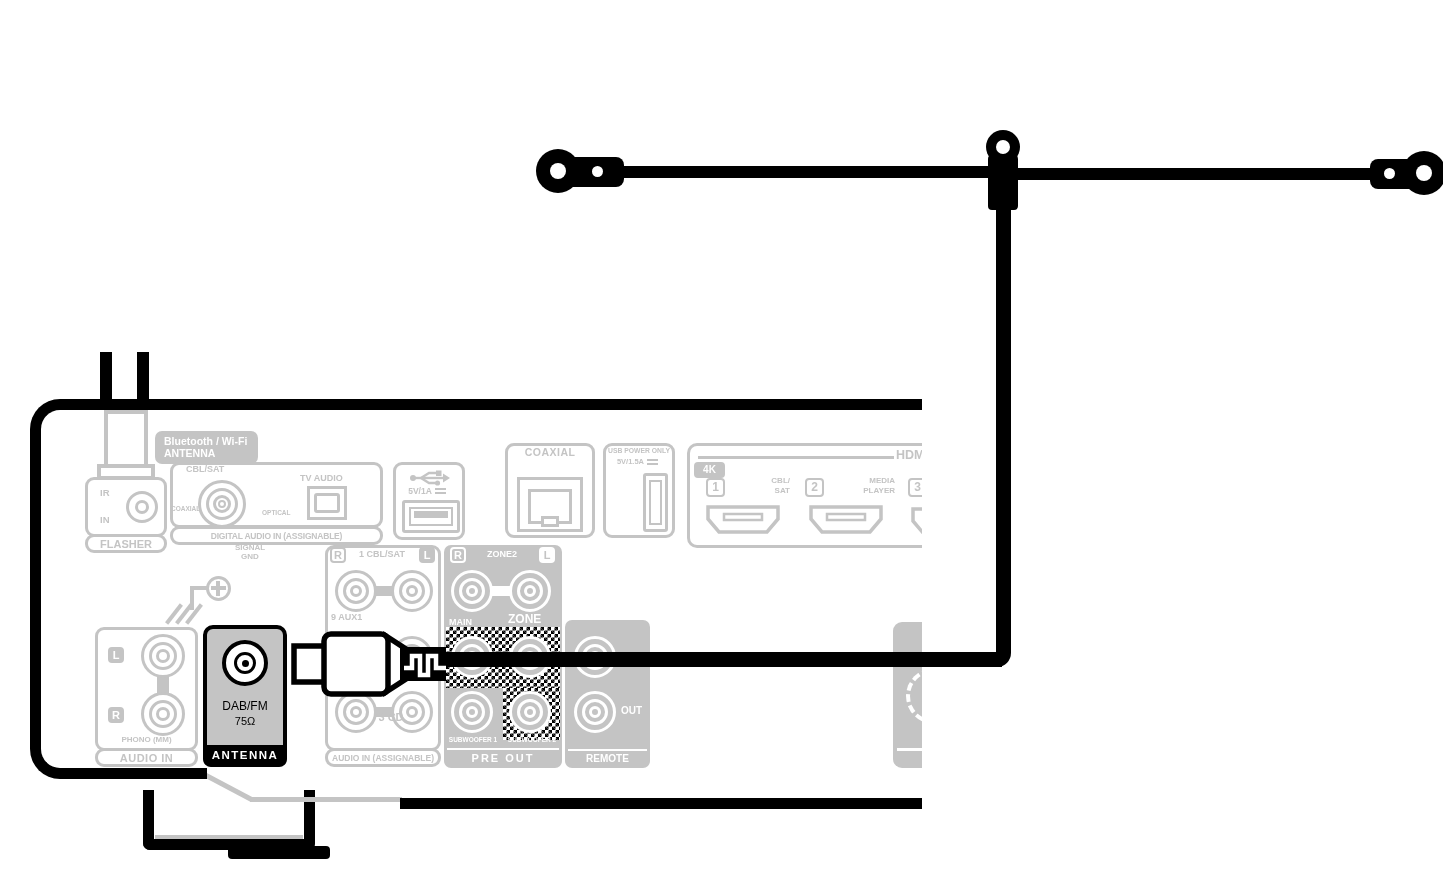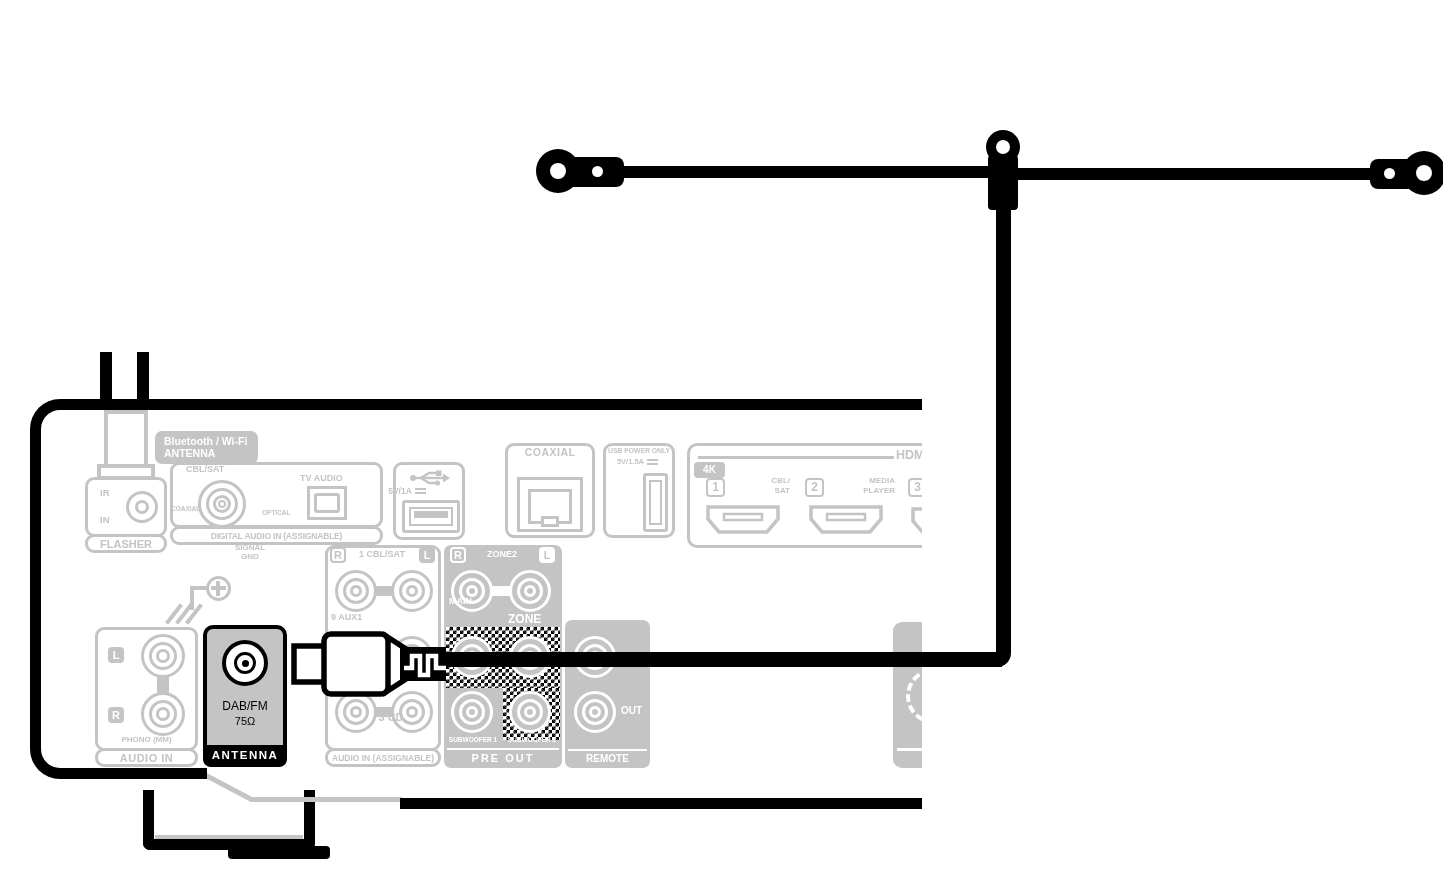--- a/index.html
+++ b/index.html
@@ -88,21 +88,21 @@
       <g stroke="#c4c4c4" fill="none" stroke-width="2.4">
         <path d="M5,10 H35"></path>
           <path d="M13,10 L21,5 H28 M13,10 L21,15 H27"></path>
       </g>
       <circle cx="5" cy="10" r="3" fill="#c4c4c4"></circle>
       <rect x="28" y="2.5" width="5.5" height="5.5" fill="#c4c4c4"></rect>
       <circle cx="29.5" cy="15" r="2.6" fill="#c4c4c4"></circle>
       <path d="M35,5.5 L42,10 L35,14.5 Z" fill="#c4c4c4"></path>
     </svg>
   </div>
-  <div class="abs g ctr" style="left:373px;top:486px;width:68px;font-size:8.5px">
+  <div class="abs g ctr" style="left:393px;top:486px;width:68px;font-size:8.5px">
     <span>5V/1A</span><span class="dc"></span>
   </div>
   <div class="abs" style="left:402px;top:500px;width:58px;height:33px;border:3px solid #c4c4c4;border-radius:3px;background:#fff"></div>
   <div class="abs" style="left:409px;top:507px;width:44px;height:19px;border:2.5px solid #c4c4c4"></div>
   <div class="abs" style="left:414px;top:511px;width:34px;height:7px;background:#c4c4c4"></div>
 
   <div class="abs blk" style="left:505px;top:443px;width:90px;height:95px"></div>
   <div class="abs g ctr" style="left:505px;top:446px;width:90px;font-size:10.5px;letter-spacing:0.5px">COAXIAL</div>
   <div class="abs" style="left:517px;top:477px;width:66px;height:55px;border:3.5px solid #c4c4c4;background:#fff"></div>
   <div class="abs" style="left:528px;top:489px;width:44px;height:35px;border:3px solid #c4c4c4"></div>
@@ -208,21 +208,21 @@
   <div class="sqbox g" style="left:539px;top:547px;background:#fff">L</div>
   <div class="abs" style="left:486px;top:586px;width:30px;height:10px;background:#fff"></div>
   <div class="rca wv" style="left:451px;top:570px">
       <s></s>
       <u></u>
     </div>
   <div class="rca wv" style="left:509px;top:570px">
       <s></s>
       <u></u>
     </div>
-  <div class="abs wt" style="left:449px;top:596px;font-size:9px">MAIN</div>
+  <div class="abs wt" style="left:449px;top:617px;font-size:9px">MAIN</div>
   <div class="abs wt" style="left:508px;top:612px;font-size:12px">ZONE</div>
   <div class="hatch" style="left:446px;top:627px;width:114px;height:61px"></div>
   <div class="hatch" style="left:503px;top:688px;width:57px;height:52px"></div>
   <div class="rca wv" style="left:451px;top:636px">
       <s></s>
       <u></u>
     </div>
   <div class="rca wv" style="left:509px;top:636px">
       <s></s>
       <u></u>

